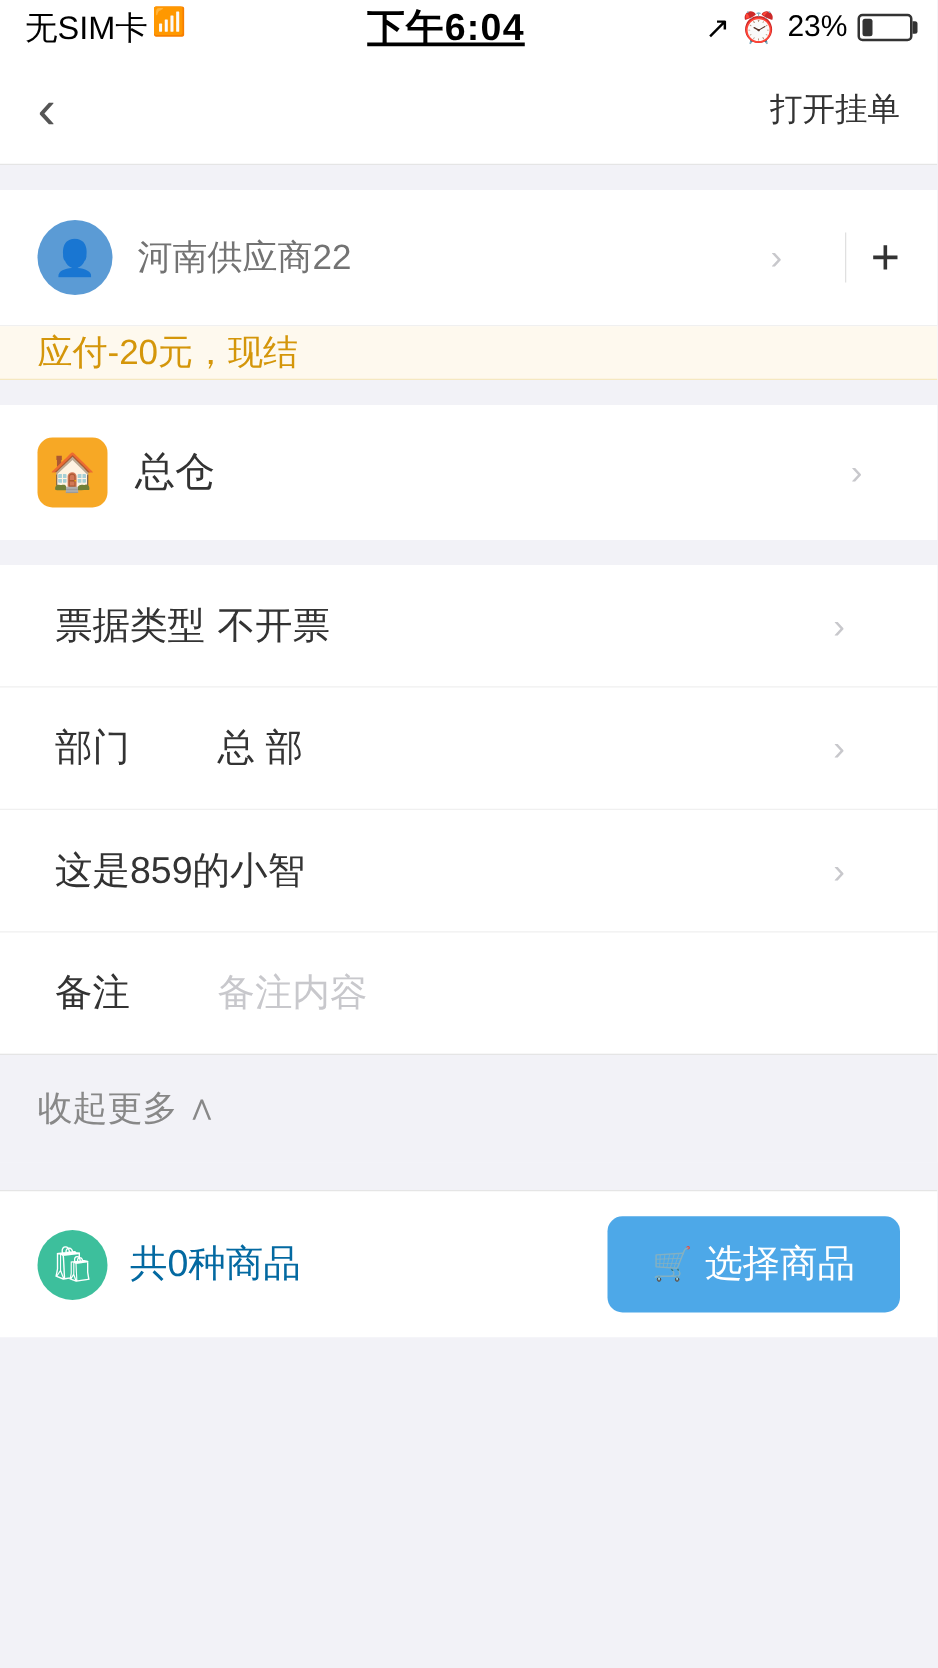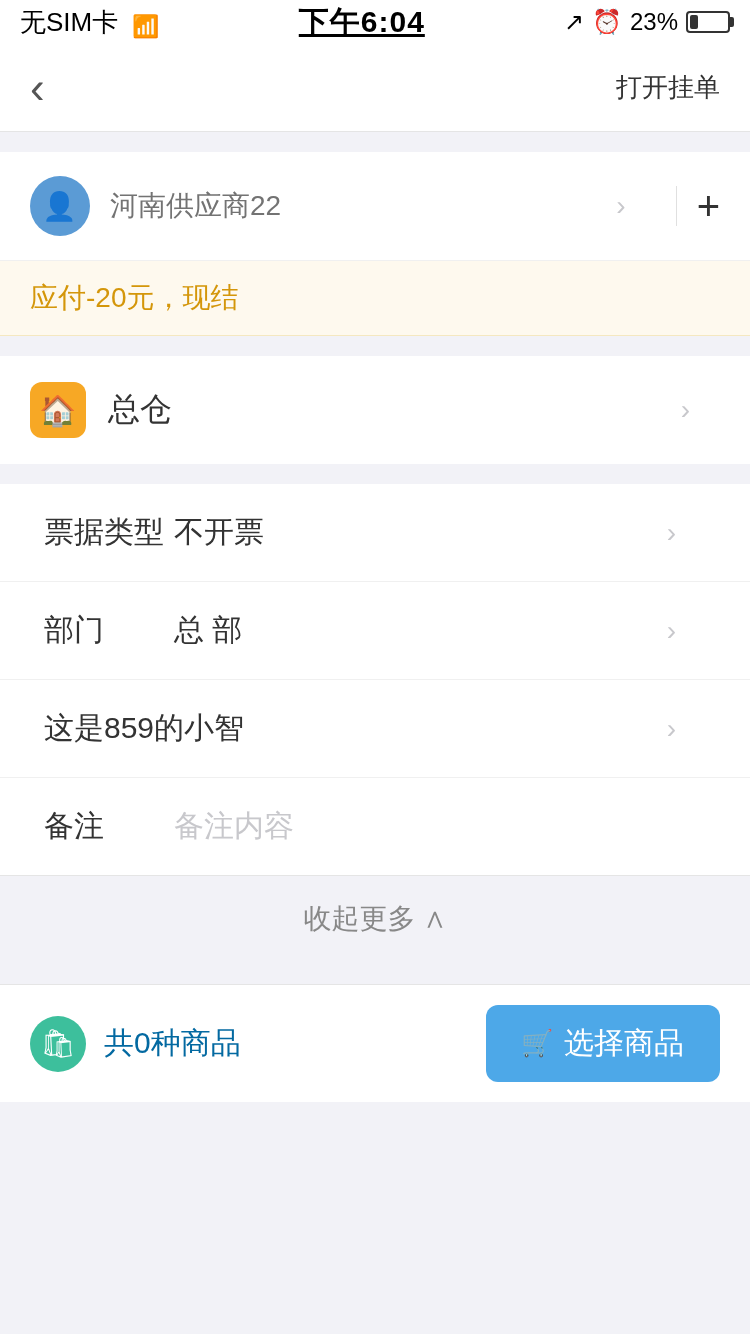--- a/index.html
+++ b/index.html
@@ -16,21 +16,21 @@
     .status-bar {
       height: 44px;
       background: #fff;
       display: flex;
       align-items: center;
       justify-content: space-between;
       padding: 0 20px;
       font-size: 26px;
       font-weight: 500;
     }
-    .status-left { display: flex; align-items: flex-end; gap: 14px; }
+    .status-left { display: flex; align-items: flex-start; gap: 4px; }
     .status-center { font-size: 30px; font-weight: 600; letter-spacing: 1px; text-decoration: underline; }
     .status-right { display: flex; align-items: center; gap: 8px; font-size: 24px; }
     .wifi-icon { font-size: 22px; }
     .battery-box {
       display: inline-flex; align-items: center;
       border: 2px solid #333; border-radius: 4px;
       width: 44px; height: 22px; padding: 2px; position: relative;
     }
     .battery-fill {
       background: #333; height: 100%; border-radius: 2px; width: 23%;
@@ -114,21 +114,21 @@
     }
     .supplier-divider {
       width: 1px; height: 40px;
       background: #e0e0e0;
       margin: 0 20px;
     }
 
     
     .notice-bar {
       background: #fef9ee;
-      padding: 18px 30px;
+      padding: 2px 30px;
       font-size: 28px;
       color: #d4960a;
       border-bottom: 1px solid #f5e8c0;
     }
 
     
     .warehouse-row {
       display: flex;
       align-items: center;
       padding: 26px 30px;
@@ -173,21 +173,21 @@
     .form-placeholder {
       flex: 1;
       font-size: 30px;
       color: #c8c8cc;
     }
 
     
     .collapse-row {
       background: #f2f2f7;
       padding: 24px 30px;
-      text-align: center;
+      text-align: left;
       font-size: 28px;
       color: #888;
       border-top: 1px solid #e5e5e5;
     }
 
     
     .bottom-bar {
       background: #fff;
       display: flex;
       align-items: center;

